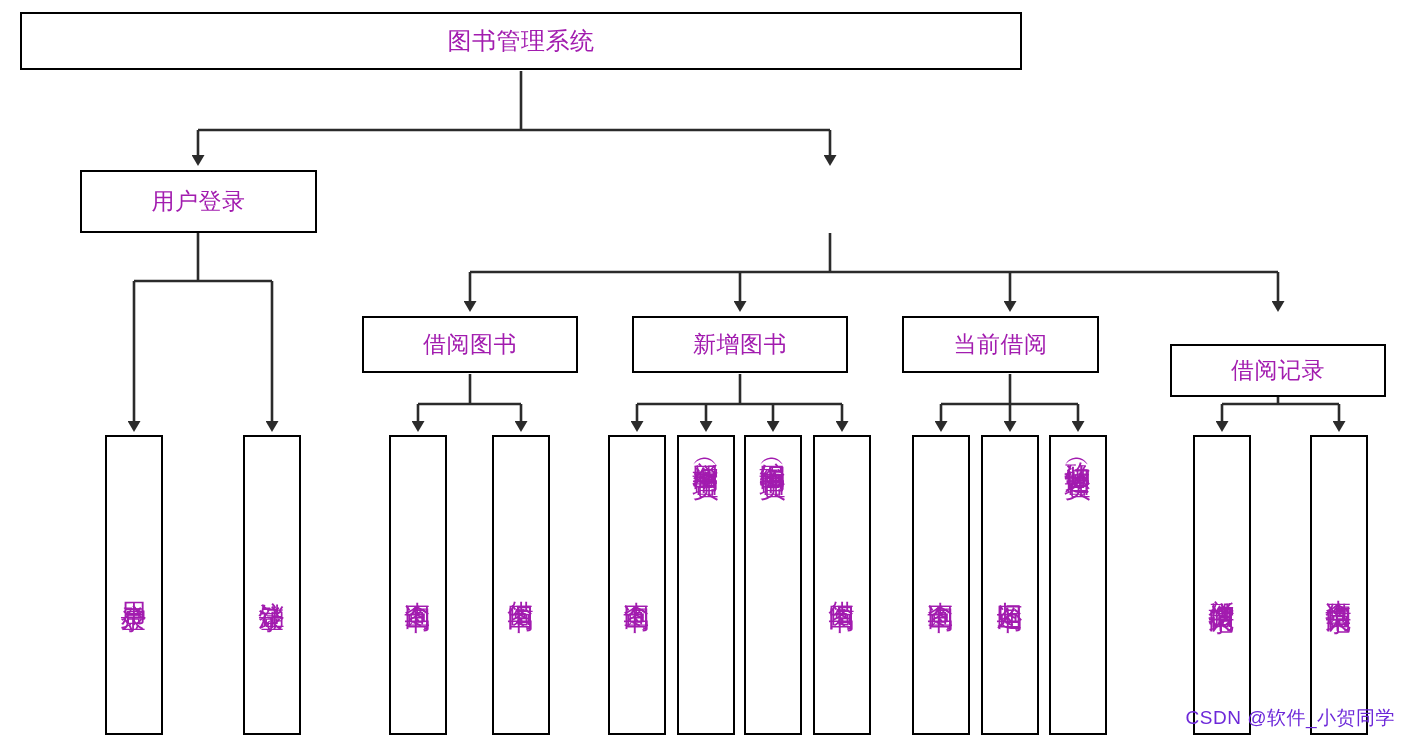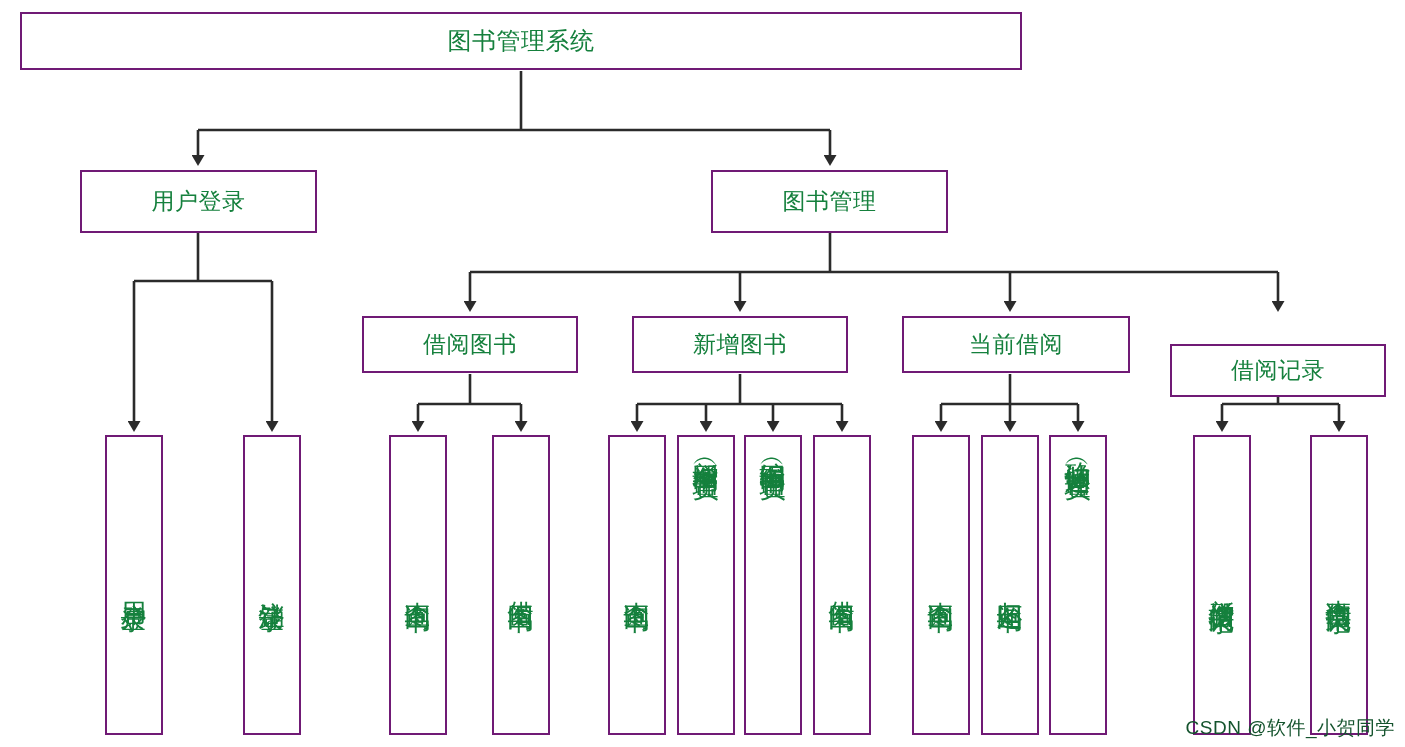--- a/index.html
+++ b/index.html
@@ -21,26 +21,26 @@
     position: absolute;
     left: 0;
     top: 0;
     width: 1405px;
     height: 747px;
     pointer-events: none;
   }
   .node {
     position: absolute;
     box-sizing: border-box;
-    border: 2px solid #701a75;
+    border: 2px solid #000000;
     background: #ffffff;
     display: flex;
     align-items: center;
     justify-content: center;
-    color: #15803d;
+    color: #a21caf;
     text-align: right;
     line-height: 1.12;
   }
   .node-h {
     font-size: 23px;
     letter-spacing: 0.5px;
   }
   .node-root {
     font-size: 24px;
   }
@@ -54,23 +54,23 @@
     justify-content: center;
     padding: 6px 0;
   }
   .node-v.topalign {
     justify-content: flex-start;
     padding-top: 4px;
   }
   #watermark {
     position: absolute;
     right: 10px;
-    bottom: 6px;
+    bottom: 16px;
     font-size: 19px;
-    color: #14532d;
+    color: #6d28d9;
     white-space: nowrap;
     letter-spacing: 0.5px;
   }
 </style>
 </head>
 <body>
 
 <div id="canvas">
 
   <svg id="wires" viewBox="0 0 1405 747">
@@ -120,27 +120,26 @@
       <path d="M1222,404 L1339,404"></path>
       <path d="M1222,404 L1222,422" marker-end="url(#arrow)"></path>
       <path d="M1339,404 L1339,422" marker-end="url(#arrow)"></path>
     </g>
   </svg>
 
   <div class="node node-h node-root" style="left:20px; top:12px; width:1002px; height:58px;">图书管理系统</div>
 
   <div class="node node-h" style="left:80px; top:170px; width:237px; height:63px;">用户登录</div>
 
-  <div class="node node-h" style="left:711px; top:170px; width:237px; height:63px;">图书管理</div>
 
   <div class="node node-h" style="left:362px; top:316px; width:216px; height:57px;">借阅图书</div>
 
   <div class="node node-h" style="left:632px; top:316px; width:216px; height:57px;">新增图书</div>
 
-  <div class="node node-h" style="left:902px; top:316px; width:228px; height:57px;">当前借阅</div>
+  <div class="node node-h" style="left:902px; top:316px; width:197px; height:57px;">当前借阅</div>
 
   <div class="node node-h" style="left:1170px; top:316px; width:216px; height:53px;margin-top:28px;">借阅记录</div>
 
   <div class="node node-v" style="left:105px; top:435px; width:58px; height:300px;">用户登录</div>
 
   <div class="node node-v" style="left:243px; top:435px; width:58px; height:300px;">注销登录</div>
 
   <div class="node node-v" style="left:389px; top:435px; width:58px; height:300px;">查询图书</div>
 
   <div class="node node-v" style="left:492px; top:435px; width:58px; height:300px;">借阅图书</div>

